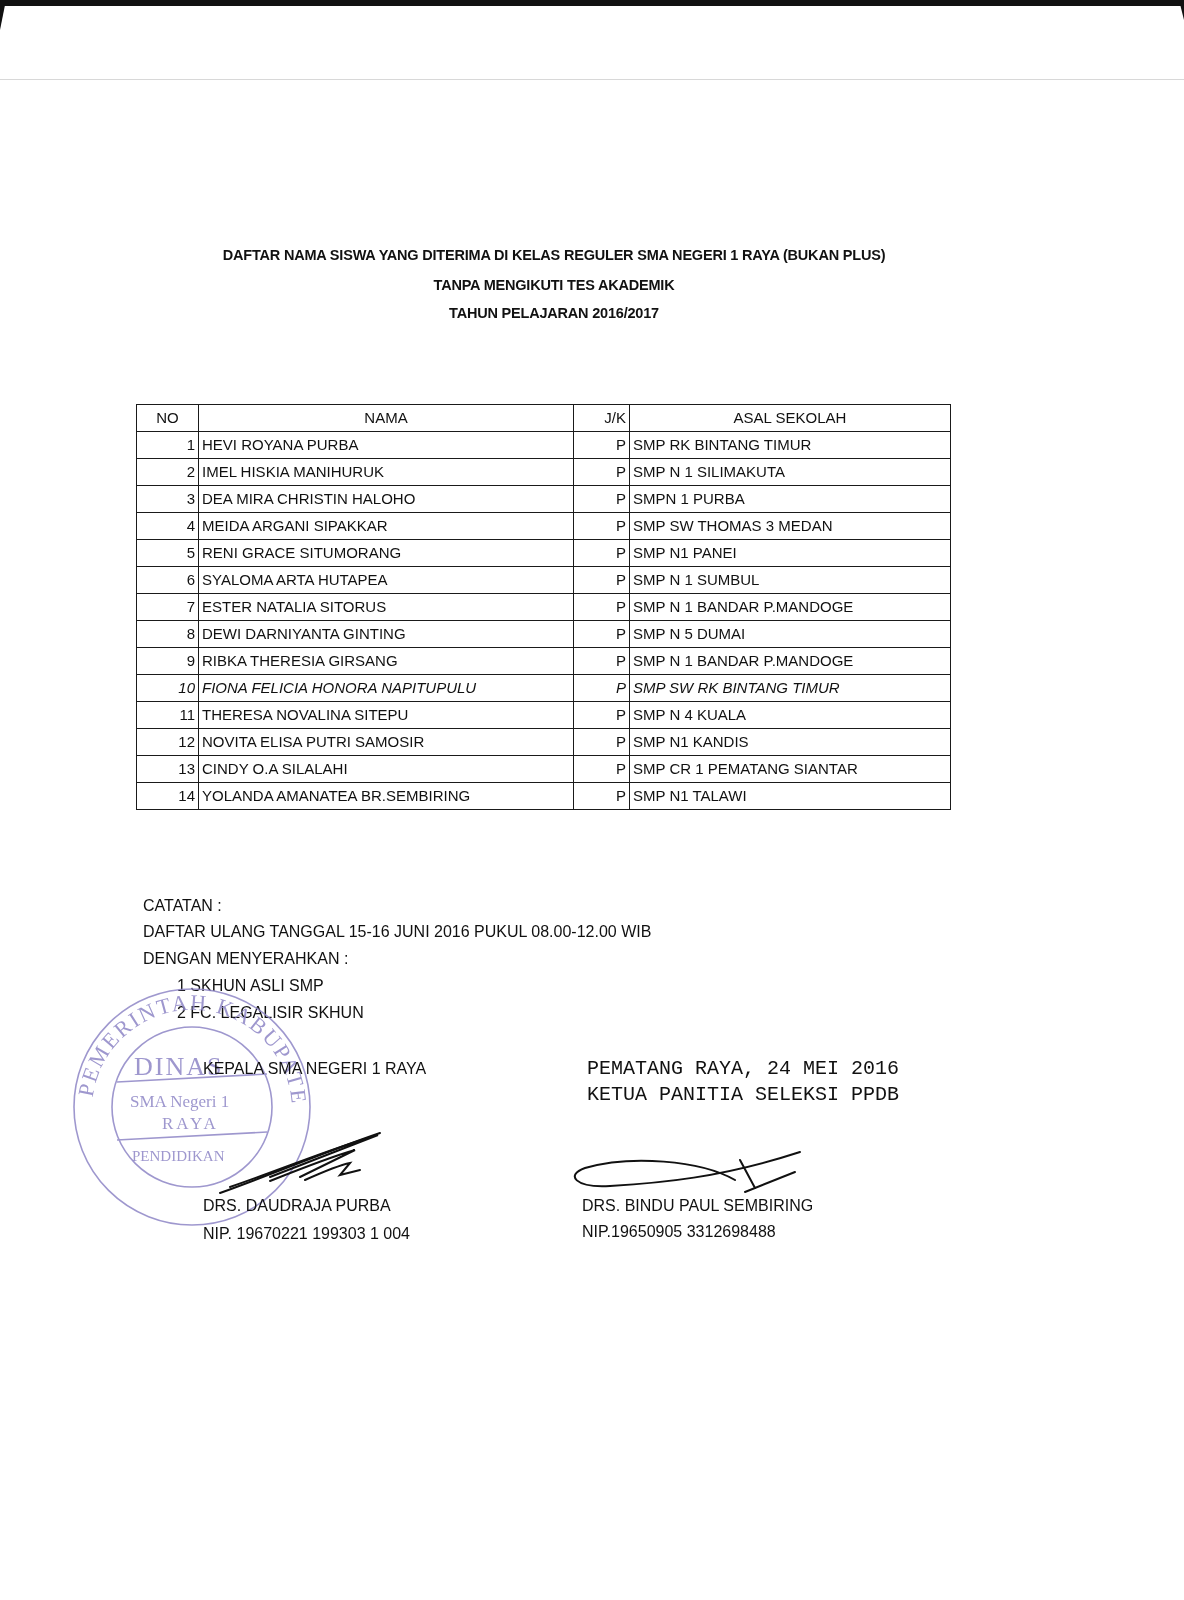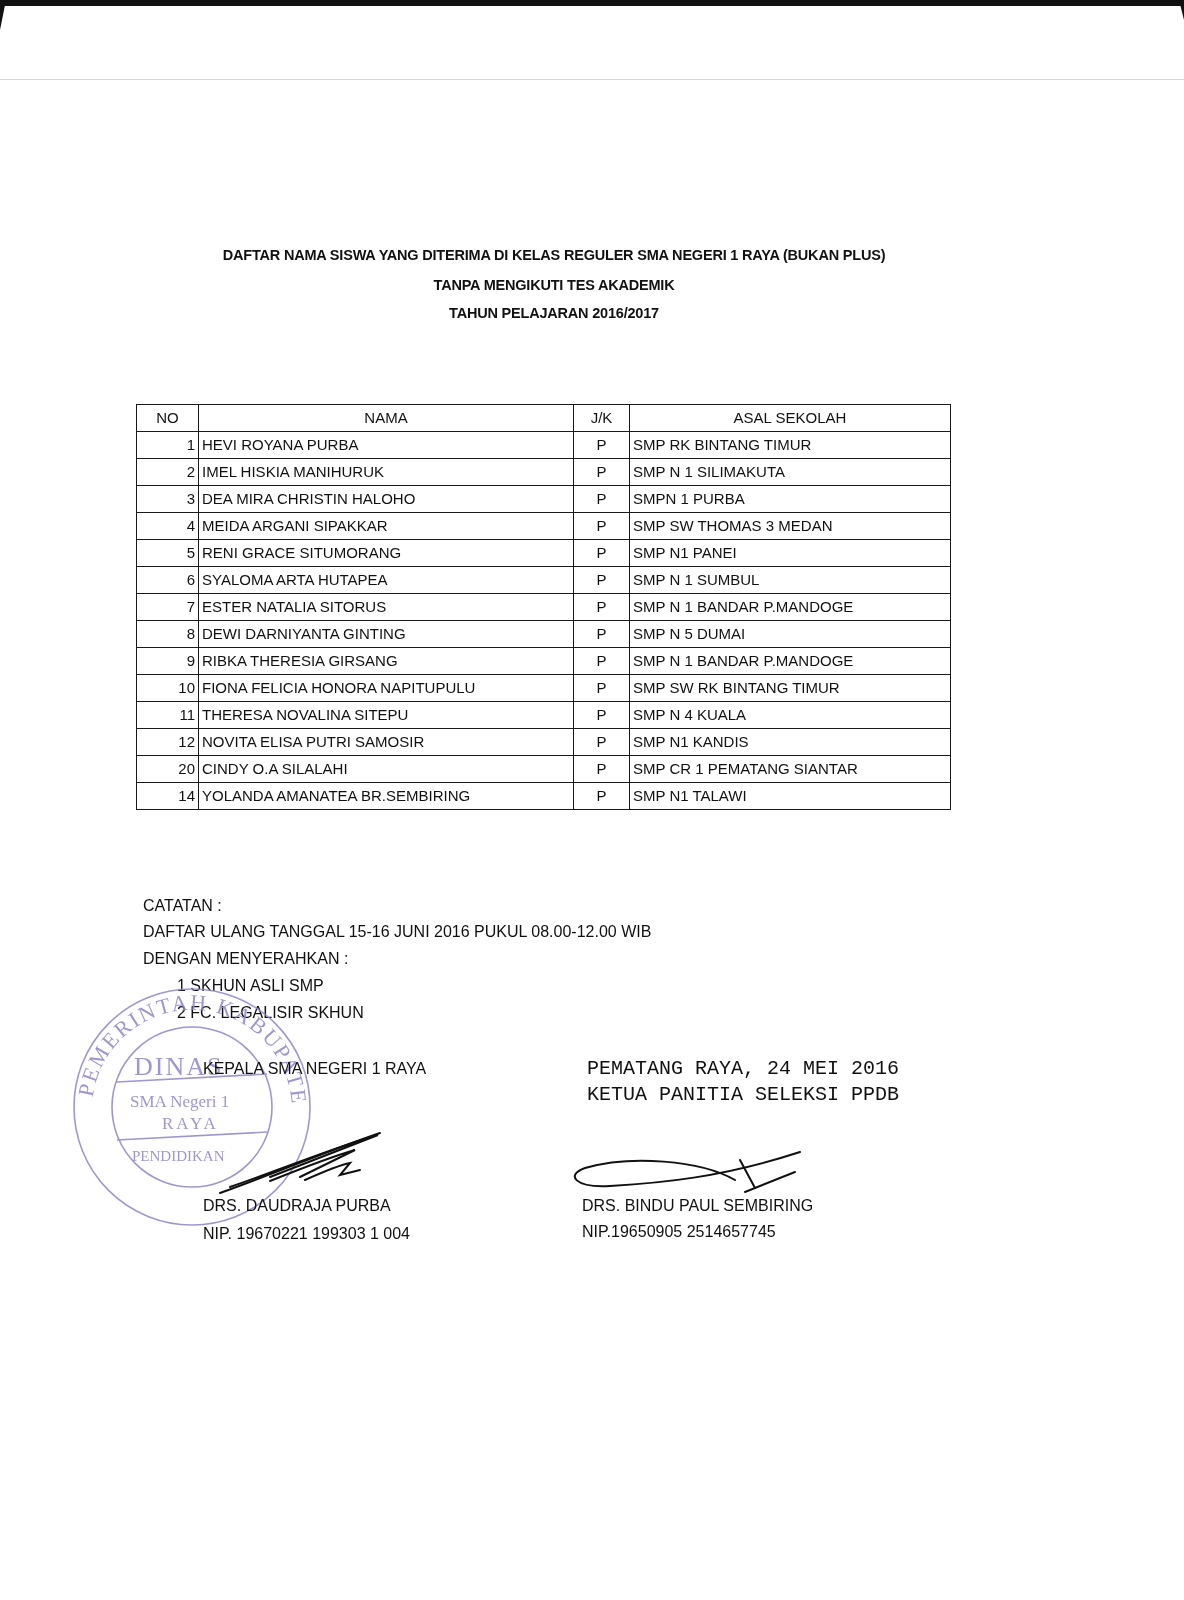--- a/index.html
+++ b/index.html
@@ -24,24 +24,24 @@
   table.students { position: absolute; left: 136px; top: 404px; width: 815px;
     border-collapse: collapse; font-size: 15px; }
   table.students td, table.students th {
     border: 1.6px solid #1a1a1a; height: 26px; padding: 0 3px; font-weight: normal;
     white-space: nowrap; line-height: 26px;
   }
   .c-no { width: 55px; text-align: right; margin-left: 36px; }
   .c-no.h { text-align: center; }
   .c-nama { width: 368px; text-align: left; margin-left: 21px; }
   .c-nama.h { text-align: center; }
-  .c-jk { width: 49px; text-align: center; }
+  .c-jk { width: 49px; text-align: right; }
   .c-asal { text-align: left; }
   .c-asal.h { text-align: center; }
-  tr.italic td { }
+  tr.italic td { font-style: italic; }
 
   .note { position: absolute; left: 143px; font-size: 16px; }
   .note.n1 { top: 897px; }
   .note.n2 { top: 923px; }
   .note.n3 { top: 950px; }
   .note.i1 { top: 977px; left: 177px; }
   .note.i2 { top: 1004px; left: 177px; }
 
   .stamp { position: absolute; left: 62px; top: 985px; width: 260px; height: 245px; }
   .sig { position: absolute; }
@@ -146,21 +146,21 @@
       <td class="c-jk">P</td>
       <td class="c-asal">SMP N 4 KUALA</td>
     </tr>
     <tr>
       <td class="c-no">12</td>
       <td class="c-nama">NOVITA ELISA PUTRI SAMOSIR</td>
       <td class="c-jk">P</td>
       <td class="c-asal">SMP N1 KANDIS</td>
     </tr>
     <tr>
-      <td class="c-no">20</td>
+      <td class="c-no">13</td>
       <td class="c-nama">CINDY O.A SILALAHI</td>
       <td class="c-jk">P</td>
       <td class="c-asal">SMP CR 1 PEMATANG SIANTAR</td>
     </tr>
     <tr>
       <td class="c-no">14</td>
       <td class="c-nama">YOLANDA AMANATEA BR.SEMBIRING</td>
       <td class="c-jk">P</td>
       <td class="c-asal">SMP N1 TALAWI</td>
     </tr>
@@ -210,13 +210,13 @@
   </g>
 </svg>
 
 <div class="sign-left t">KEPALA SMA NEGERI 1 RAYA</div>
 <div class="sign-left n">DRS. DAUDRAJA PURBA</div>
 <div class="sign-left p">NIP. 19670221 199303 1 004</div>
 
 <div class="sign-right-serif d">PEMATANG RAYA, 24 MEI 2016</div>
 <div class="sign-right-serif t">KETUA PANITIA SELEKSI PPDB</div>
 <div class="sign-right n">DRS. BINDU PAUL SEMBIRING</div>
-<div class="sign-right p">NIP.19650905 2514657745</div>
+<div class="sign-right p">NIP.19650905 3312698488</div>
 
 </body></html>

